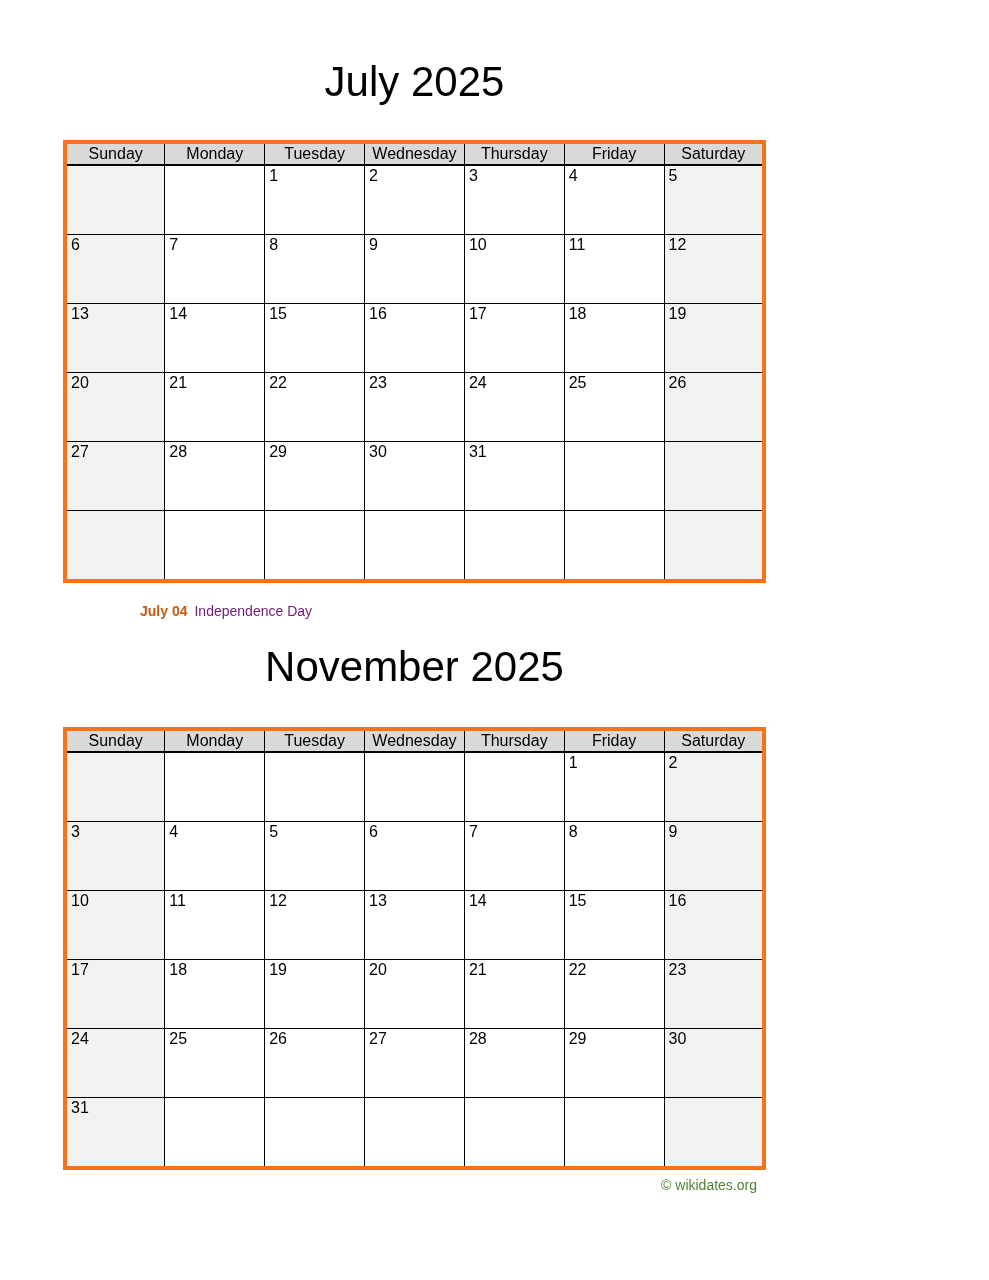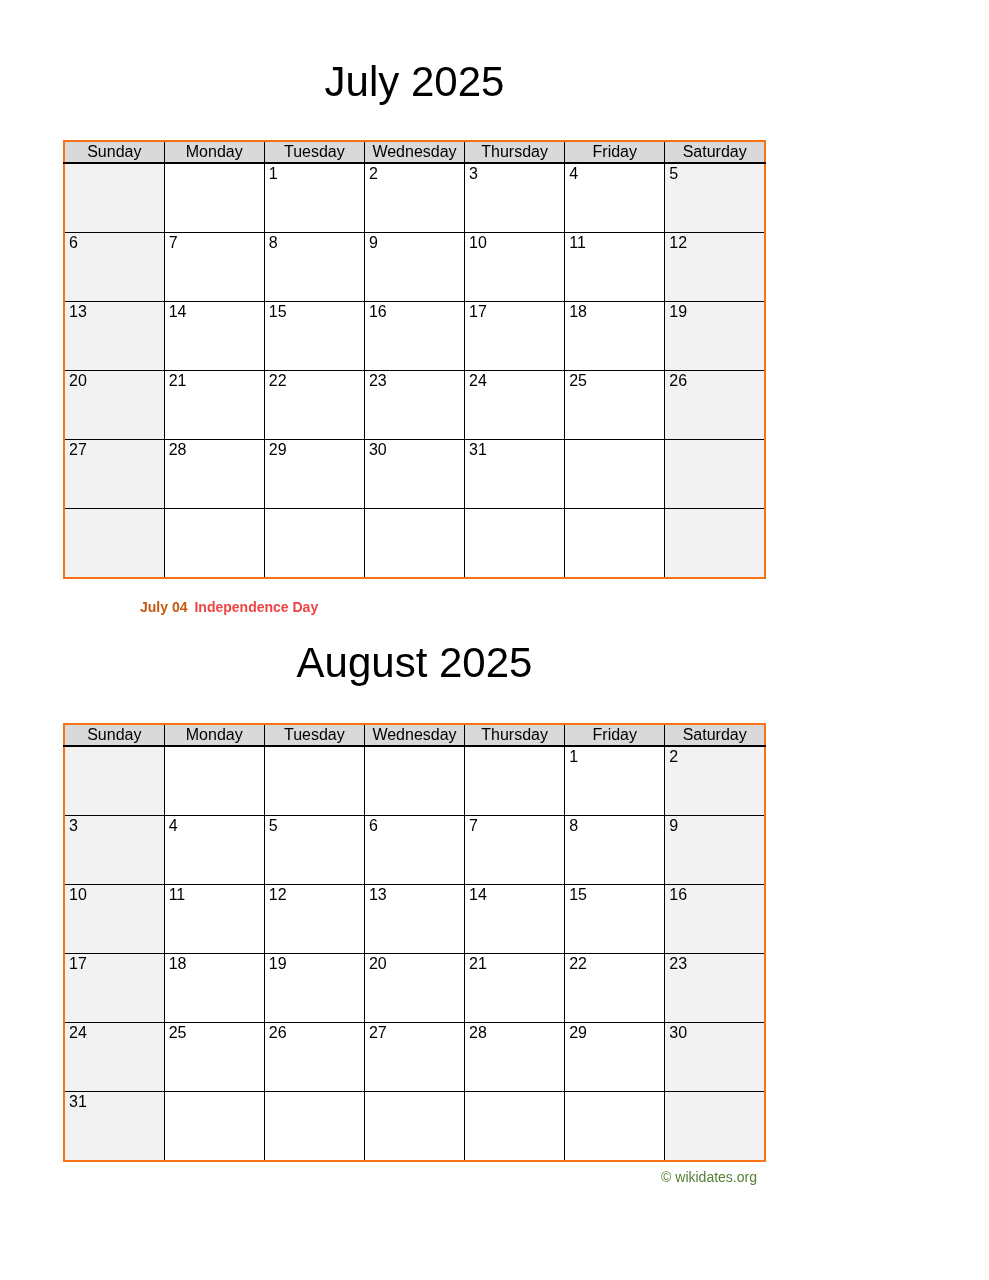--- a/index.html
+++ b/index.html
@@ -26,21 +26,21 @@
     line-height: 1.15;
     letter-spacing: 0px;
   }
   .title-july { padding-top: 58px; margin-bottom: 34px; }
   .title-august { margin-top: 22px; margin-bottom: 36px; }
 
   table.calendar {
     border-collapse: collapse;
     table-layout: fixed;
     width: 100%;
-    border: 2px solid #f97316;
+    border: 4px solid #f97316;
   }
   table.calendar th {
     background: var(--header-bg, #d9d9d9);
     border: 1.5px solid #000000;
     border-bottom-width: 2px;
     font-weight: 400;
     font-size: 16px;
     height: 20px;
     padding: 0;
     text-align: center;
@@ -62,22 +62,22 @@
     margin: 20px 0 0 77px;
     font-size: 14px;
     line-height: 1.25;
   }
   .note-date {
     color: var(--holiday-color, #c55a11);
     font-weight: 700;
     margin-right: 7px;
   }
   .note-label {
-    color: #ef4444;
-    font-weight: 700;
+    color: #701a75;
+    font-weight: 400;
   }
   .footer {
     margin-top: 7px;
     padding-right: 9px;
     text-align: right;
     font-size: 14px;
     color: var(--footer-color, #538135);
   }
 </style>
 </head>
@@ -157,21 +157,21 @@
           </tr>
         </tbody>
       </table>
 
     <div class="notes-row">
       <span class="note-date">July 04</span><span class="note-label">Independence Day</span>
     </div>
   </section>
 
   <section>
-    <h1 class="month-title title-august">August 2025</h1>
+    <h1 class="month-title title-august">November 2025</h1>
 
     <table class="calendar">
         <thead>
           <tr>
             <th>Sunday</th>
             <th>Monday</th>
             <th>Tuesday</th>
             <th>Wednesday</th>
             <th>Thursday</th>
             <th>Friday</th>

